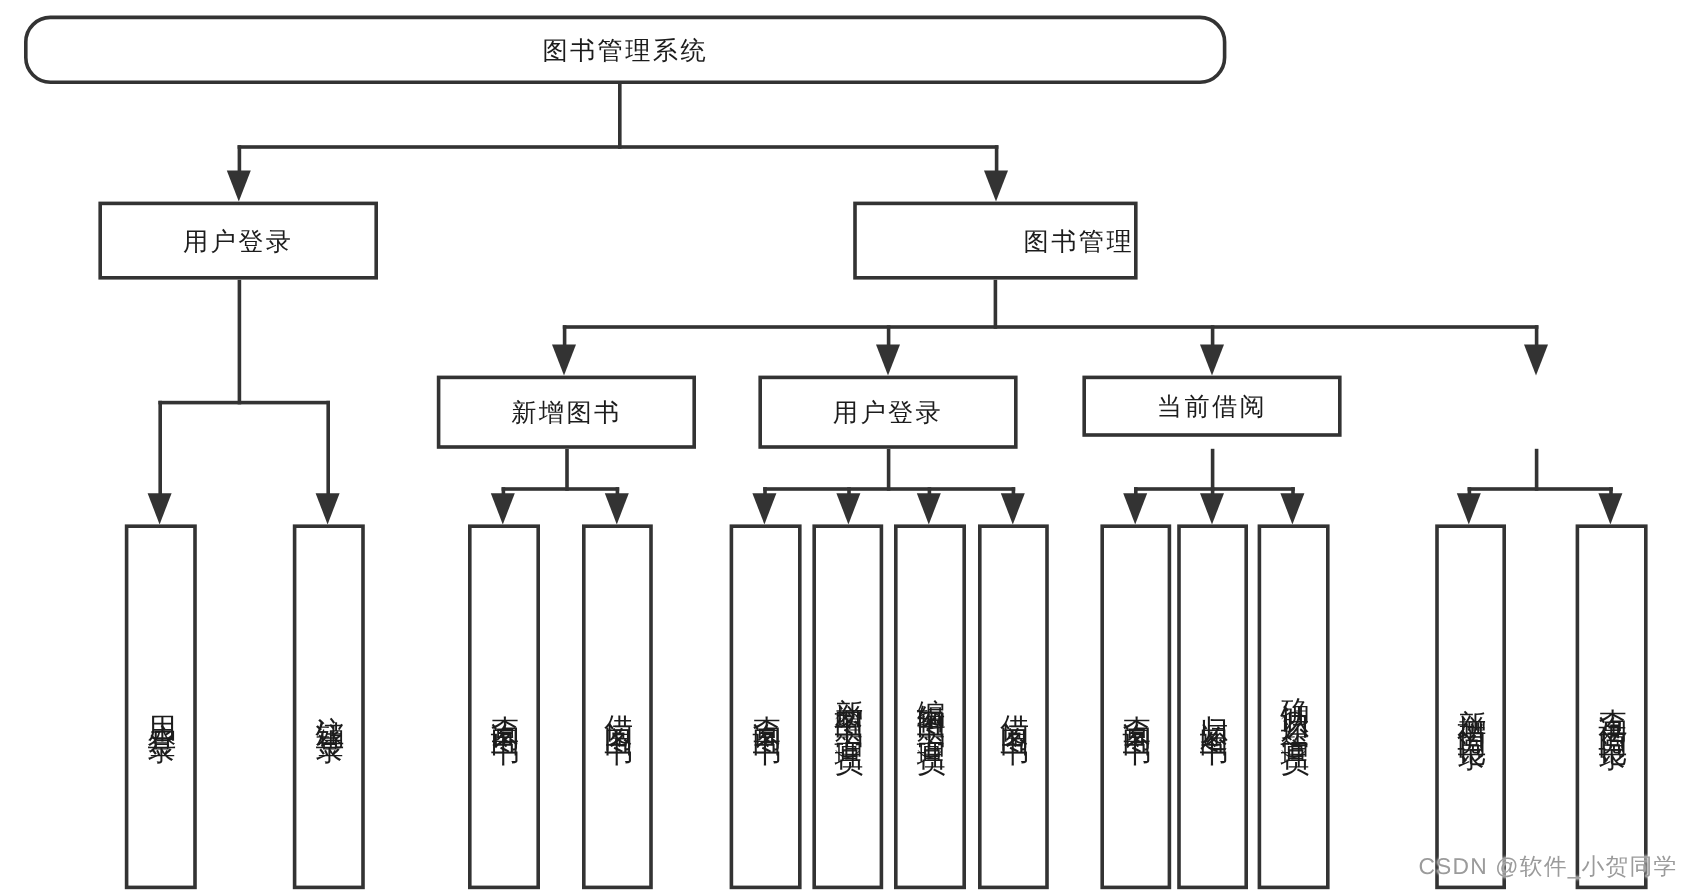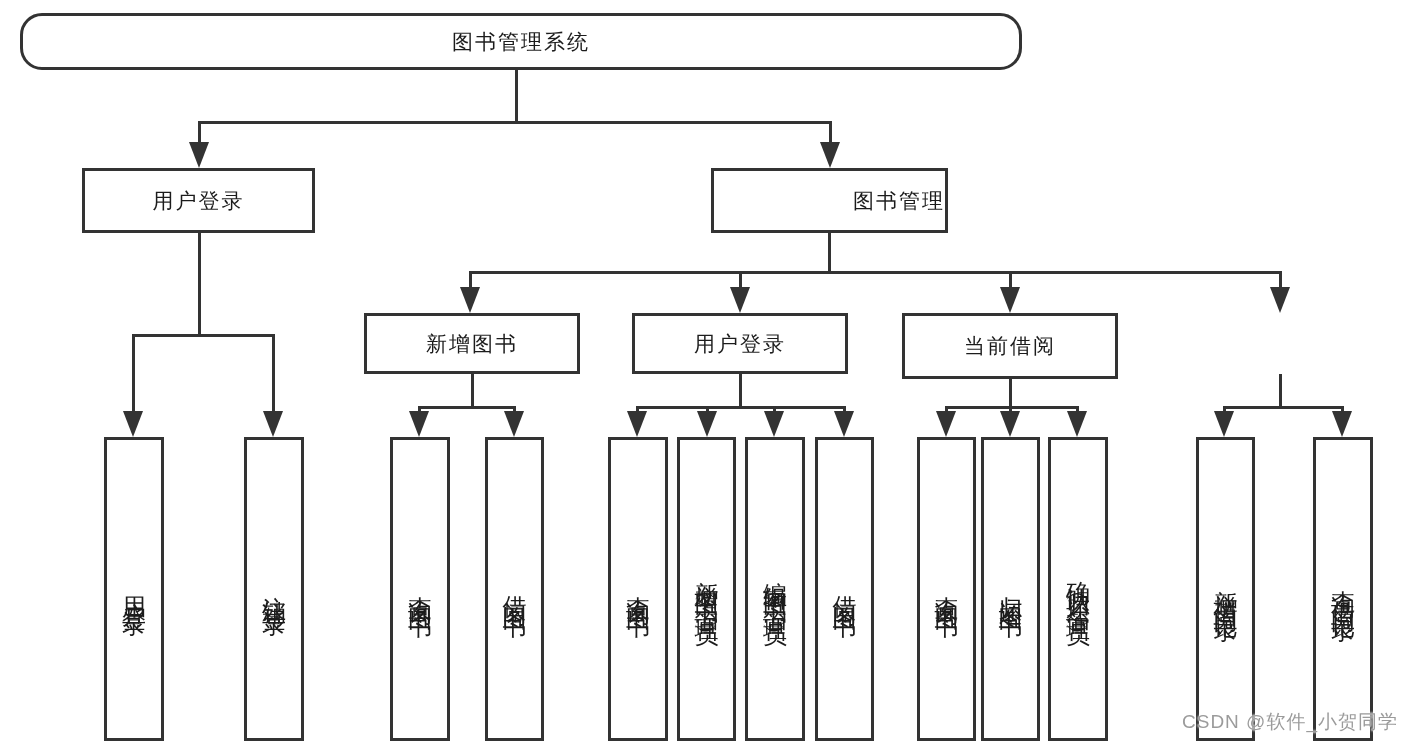--- a/index.html
+++ b/index.html
@@ -132,21 +132,21 @@
   <div class="box" style="left:711px;top:168px;width:237px;height:65px;justify-content:flex-end;">
     <span>图书管理</span>
   </div>
 
   <div class="box" style="left:364px;top:313px;width:216px;height:61px;">
     <span>新增图书</span>
   </div>
   <div class="box" style="left:632px;top:313px;width:216px;height:61px;">
     <span>用户登录</span>
   </div>
-  <div class="box" style="left:902px;top:313px;width:216px;height:66px;">
+  <div class="box" style="left:902px;top:313px;width:216px;height:51px;">
     <span>当前借阅</span>
   </div>
 
   <div class="box leaf" style="left:104px;top:437px;width:60px;height:304px;">
     <span class="vtext">用户登录</span>
   </div>
   <div class="box leaf" style="left:244px;top:437px;width:60px;height:304px;">
     <span class="vtext">注销登录</span>
   </div>
 

